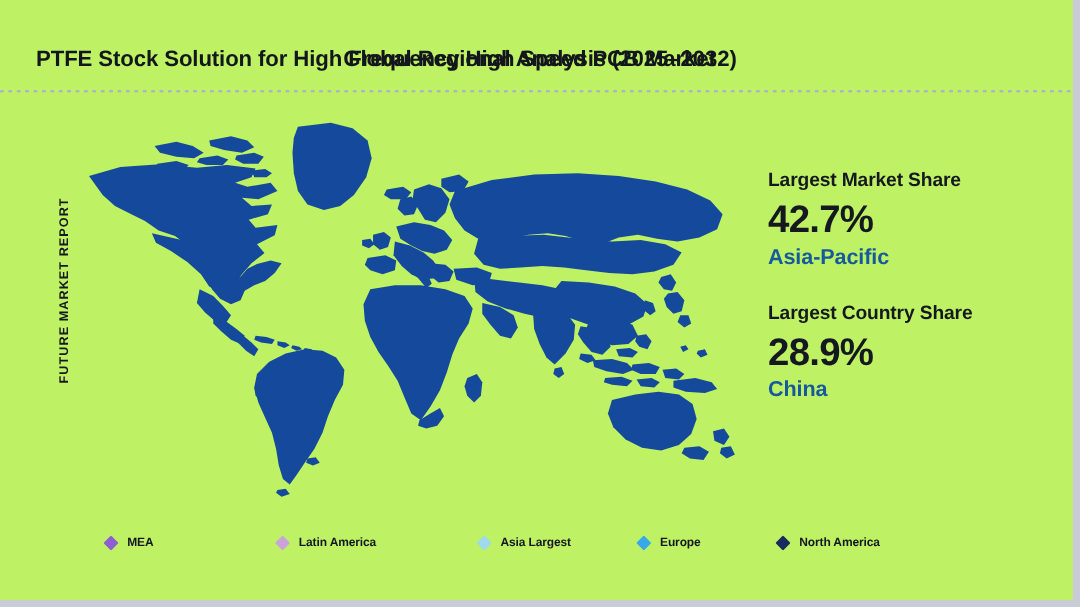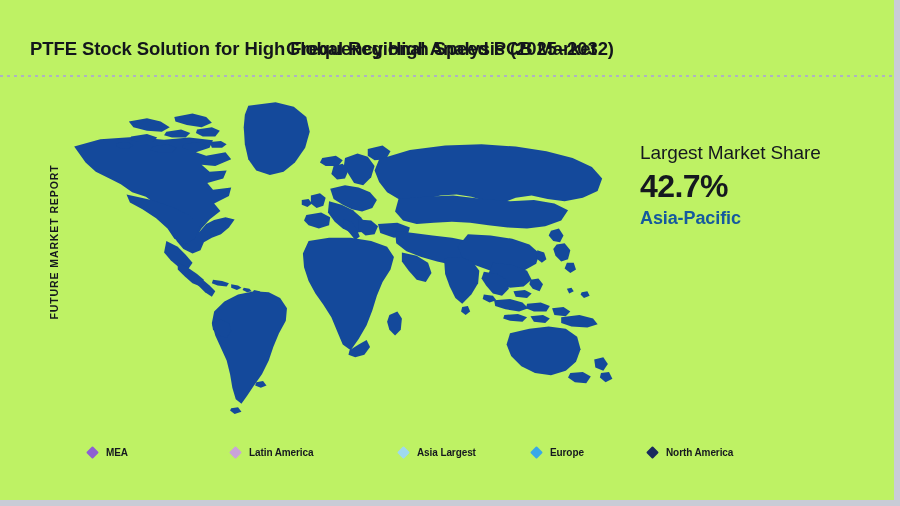--- a/index.html
+++ b/index.html
@@ -89,22 +89,22 @@
 
   
   #stats-panel {
     position: absolute;
     left: 640px;
     top: 142px;
     width: 245px;
   }
   .stat-block { margin-bottom: 28px; }
   .stat-label {
-    font-size: 19px;
-    font-weight: normal;
+    font-size: 16px;
+    font-weight: bold;
     color: #15181f;
     letter-spacing: -0.1px;
     margin-bottom: 6px;
   }
   .stat-value {
     font-size: 32px;
     font-weight: bold;
     color: #15181f;
     line-height: 1.05;
     letter-spacing: -0.6px;
@@ -289,20 +289,25 @@
   </div>
 
   <div id="stats-panel">
 
     <div class="stat-block">
       <div class="stat-label">Largest Market Share</div>
       <div class="stat-value">42.7%</div>
       <div class="stat-sub">Asia-Pacific</div>
     </div>
 
+    <div class="stat-block">
+      <div class="stat-label">Largest Country Share</div>
+      <div class="stat-value">28.9%</div>
+      <div class="stat-sub">China</div>
+    </div>
 
   </div>
 
   <div id="legend">
 
     <div class="legend-item" style="left:0px;">
       <span class="legend-dot" style="background: rgb(141, 95, 211);"></span>
       <span class="legend-text">MEA</span>
     </div>
 

